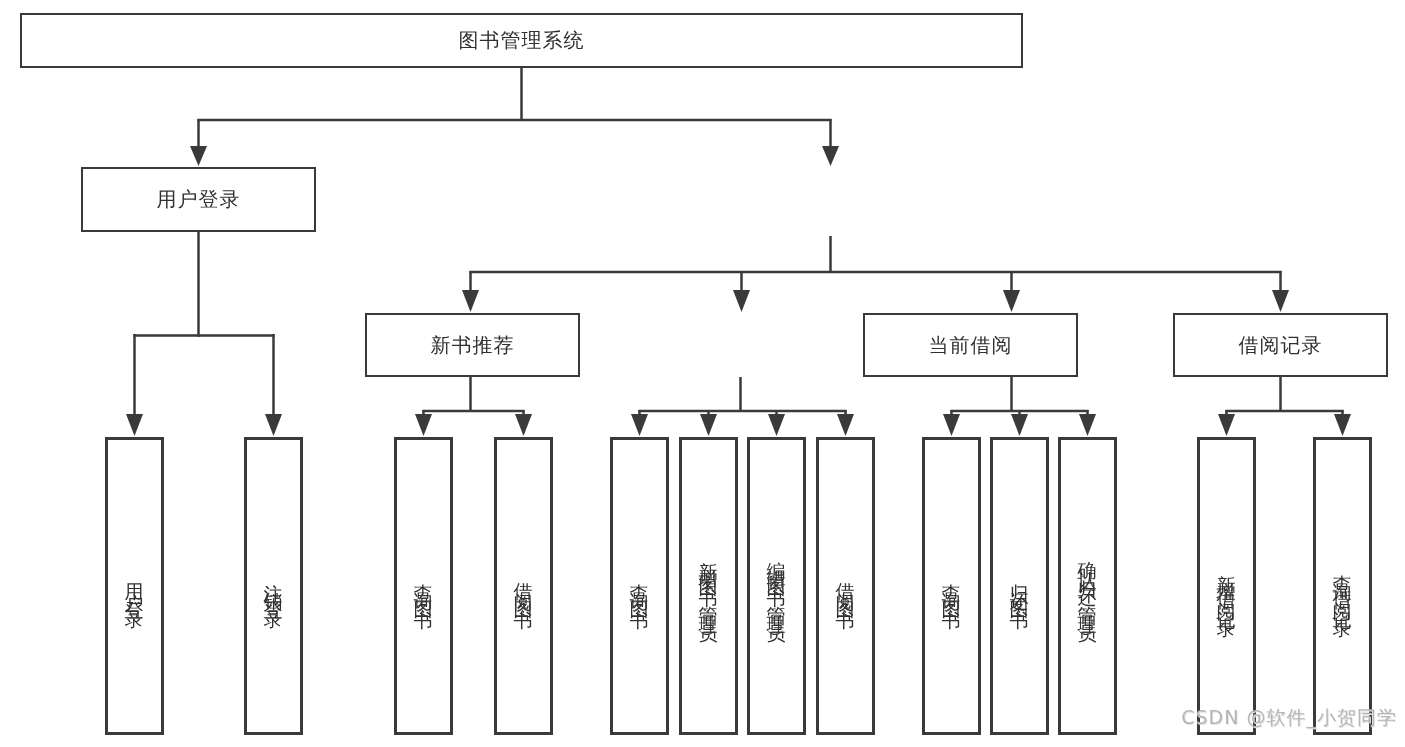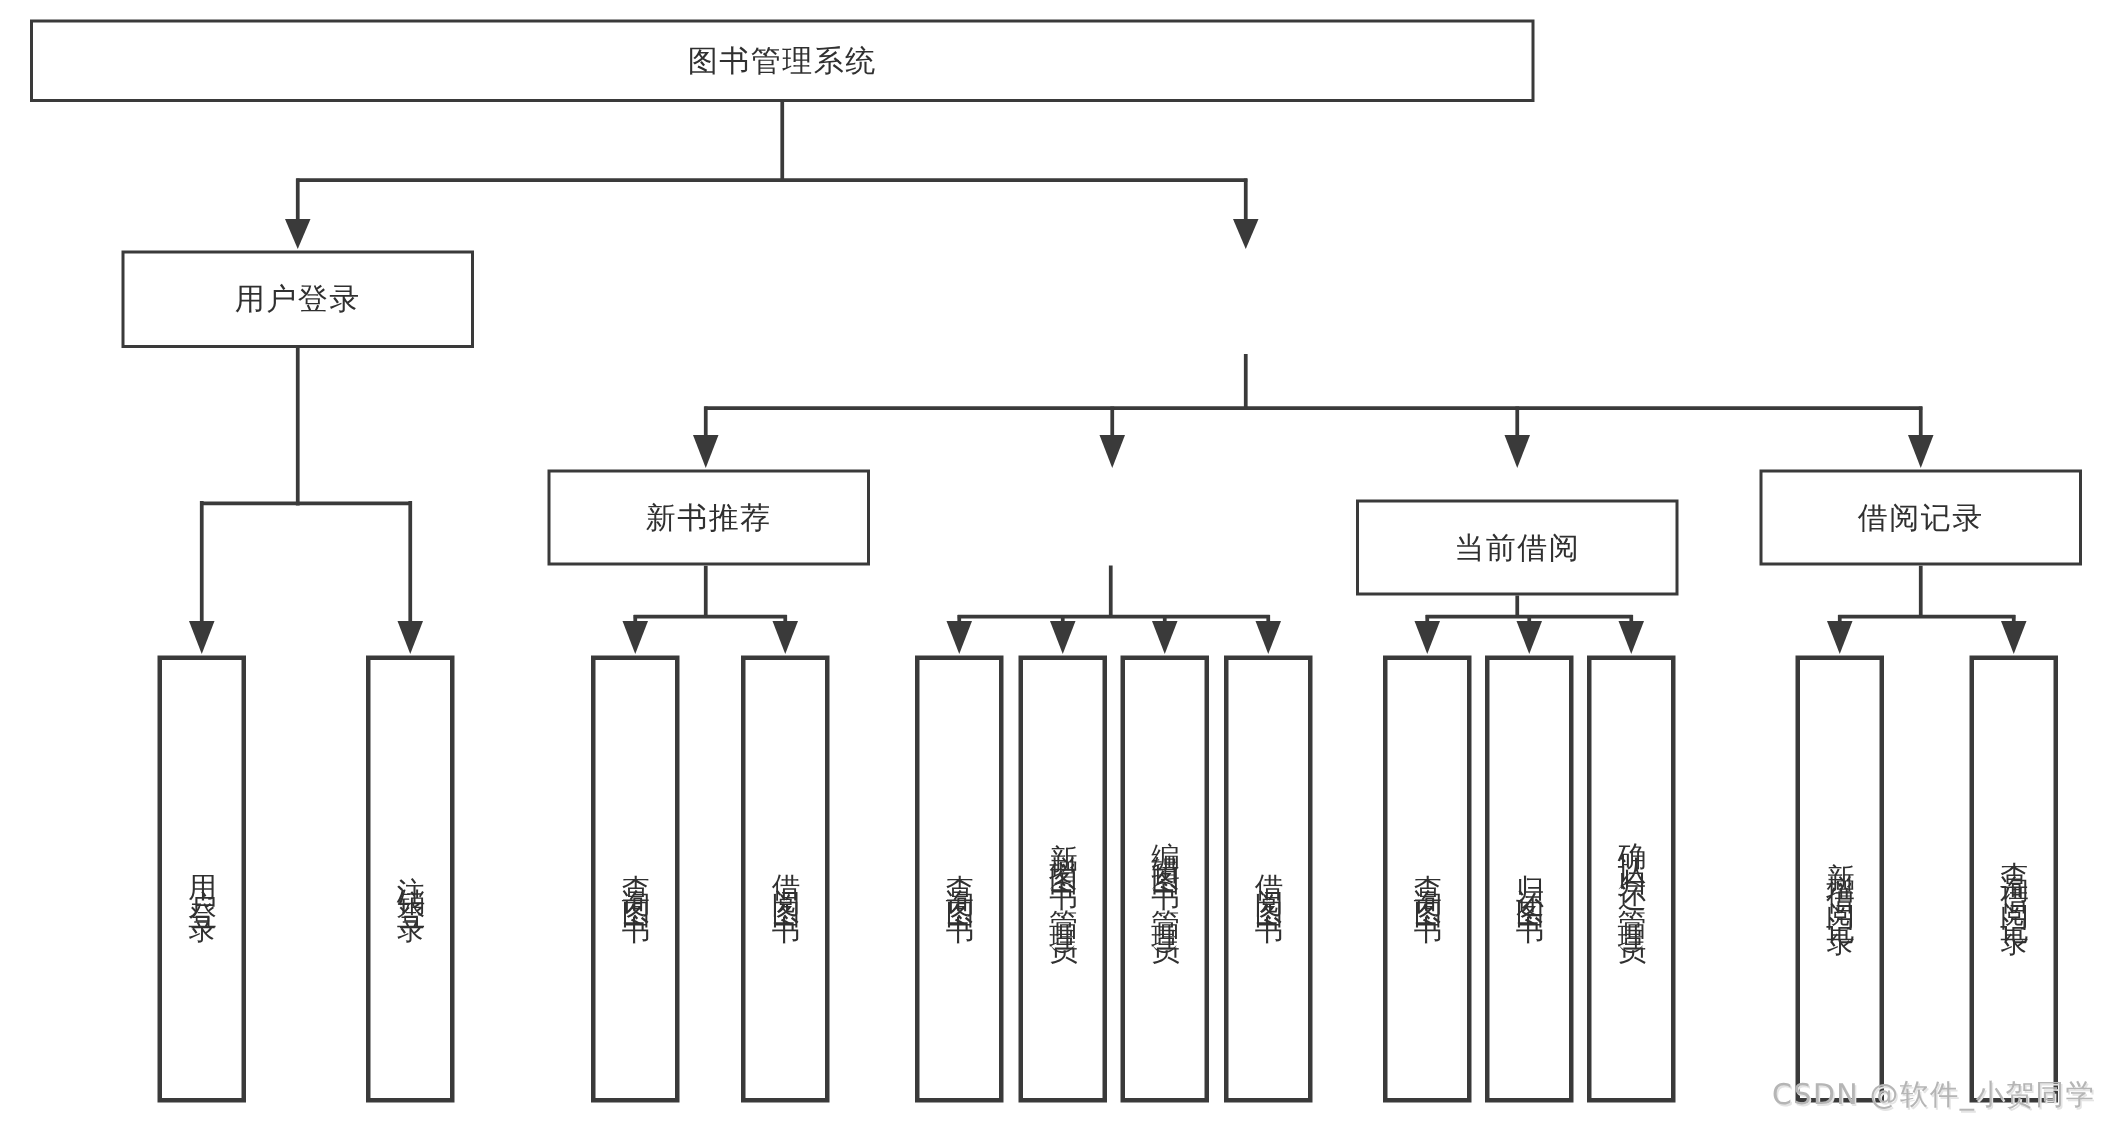--- a/index.html
+++ b/index.html
@@ -44,21 +44,21 @@
     writing-mode: vertical-rl;
     text-orientation: mixed;
     font-size: 19px;
     line-height: 1;
     letter-spacing: 9px;
     white-space: nowrap;
   }
   .watermark {
     position: absolute;
     right: 8px;
-    bottom: 4px;
+    bottom: 16px;
     font-size: 19px;
     color: #b5b5b5;
     text-shadow: 1px 1px 0 #e4e4e4;
     letter-spacing: 1px;
   }
 </style>
 </head>
 <body>
 
 <div class="canvas">
@@ -143,21 +143,21 @@
     <span class="label">图书管理系统</span>
   </div>
 
   <div class="node lvl1" style="left:81px; top:167px; width:235px; height:65px;">
     <span class="label">用户登录</span>
   </div>
 
   <div class="node lvl2" style="left:365px; top:313px; width:215px; height:64px;">
     <span class="label">新书推荐</span>
   </div>
-  <div class="node lvl2" style="left:904px; top:313px; width:215px; height:64px;margin-top:20px;">
+  <div class="node lvl2" style="left:863px; top:313px; width:215px; height:64px;">
     <span class="label">当前借阅</span>
   </div>
   <div class="node lvl2" style="left:1173px; top:313px; width:215px; height:64px;align-items:center;">
     <span class="label">借阅记录</span>
   </div>
 
   <div class="node leaf" style="left:105px; top:437px; width:59px; height:298px;">
     <span class="label">用户登录</span>
   </div>
   <div class="node leaf" style="left:244px; top:437px; width:59px; height:298px;">

